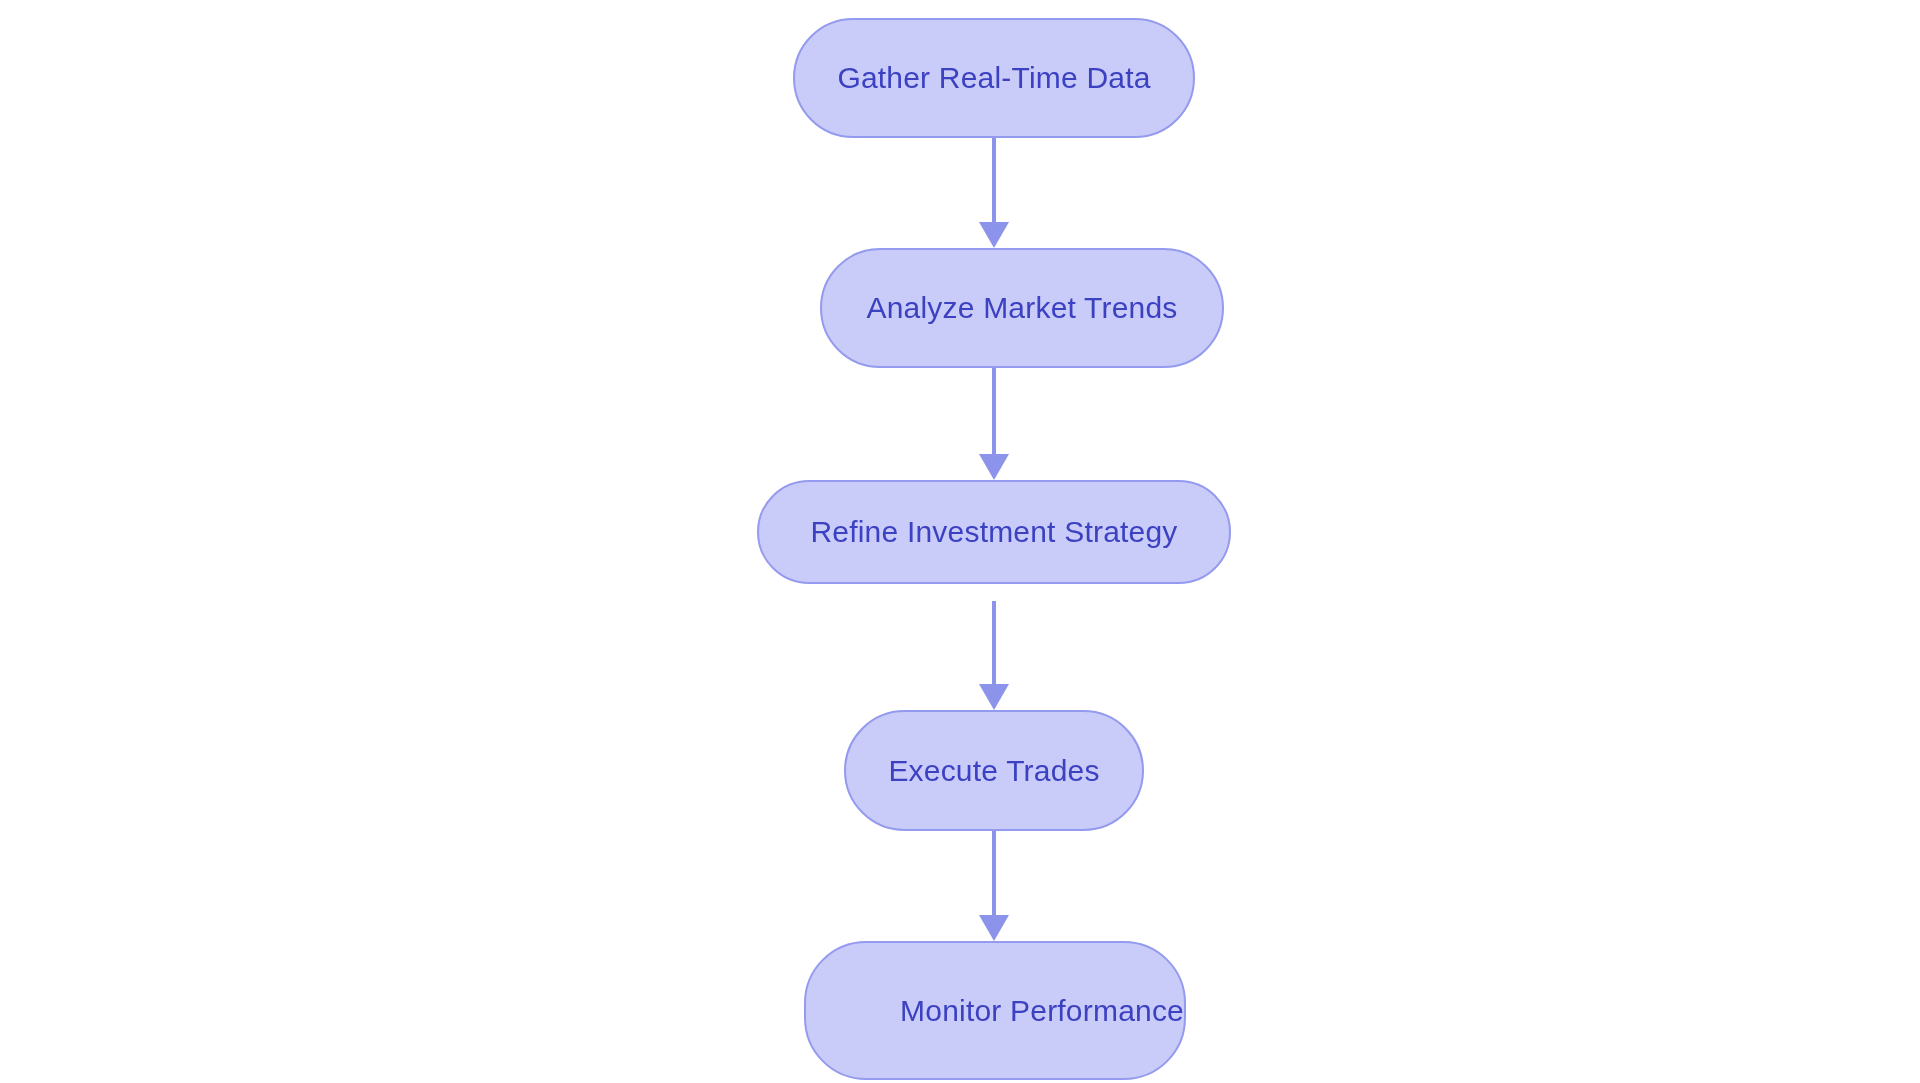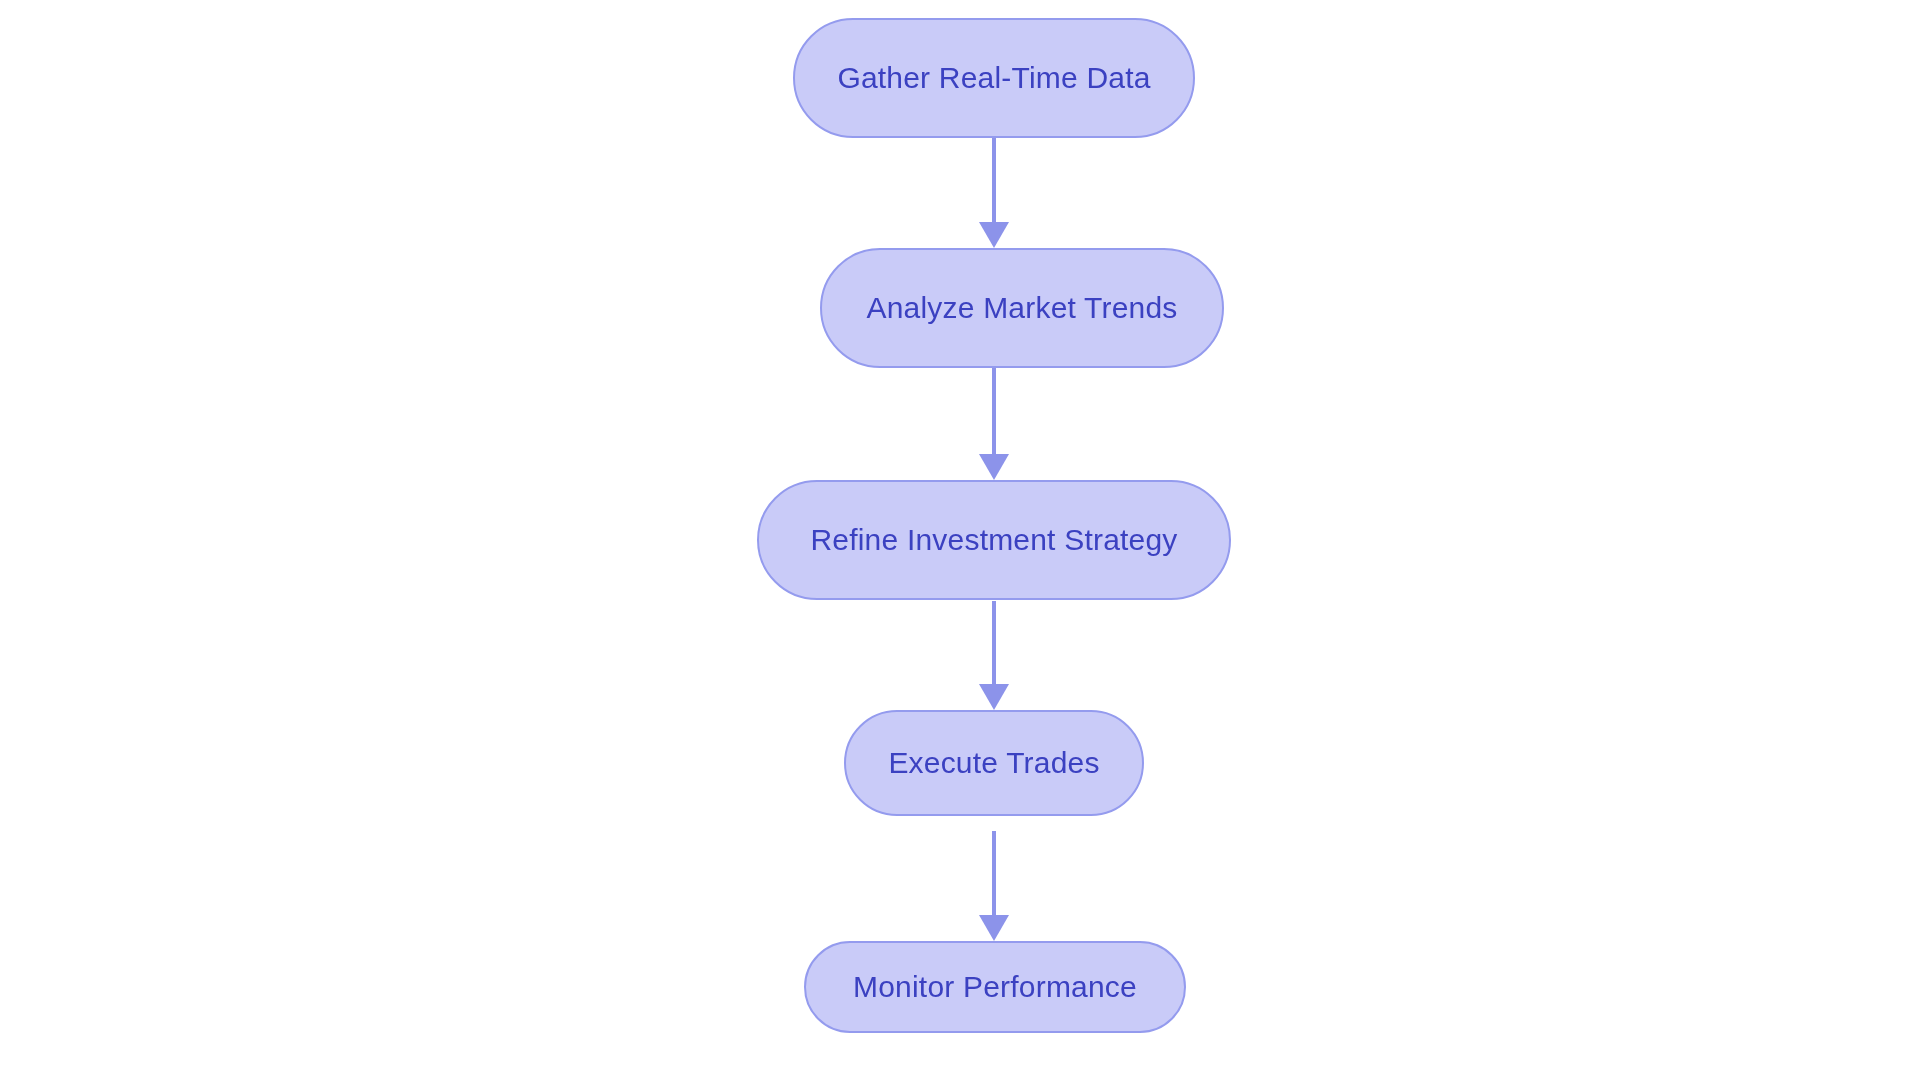--- a/index.html
+++ b/index.html
@@ -34,23 +34,23 @@
   .node-label {
     color: var(--node-text);
     font-size: 30px;
     font-weight: 400;
     letter-spacing: 0.2px;
     white-space: nowrap;
     text-align: center;
   }
   .n1 { left: 759px; top:  18px; width: 402px; height: 120px; }
   .n2 { left: 786px; top: 248px; width: 404px; height: 120px; }
-  .n3 { left: 723px; top: 480px; width: 474px; height: 120px; }
-  .n4 { left: 810px; top: 710px; width: 300px; height: 106px; }
-  .n5 { left: 770px; top: 941px; width: 382px; height: 92px; }
+  .n3 { left: 723px; top: 480px; width: 474px; height: 104px; }
+  .n4 { left: 810px; top: 710px; width: 300px; height: 121px; }
+  .n5 { left: 770px; top: 941px; width: 382px; height: 139px; justify-content: flex-end; }
 
   .connector {
     position: absolute;
     width: 30px;
     display: flex;
     flex-direction: column;
     align-items: center;
   }
   .connector .arrow-line {
     width: 4px;

